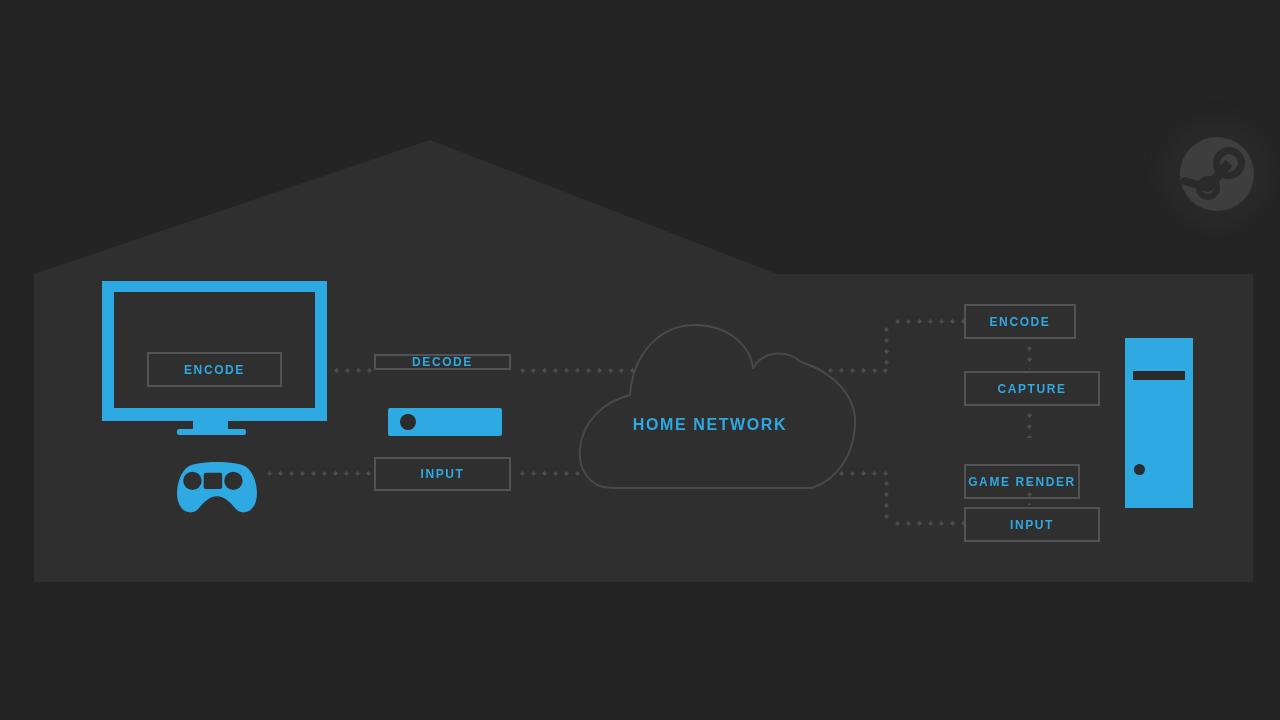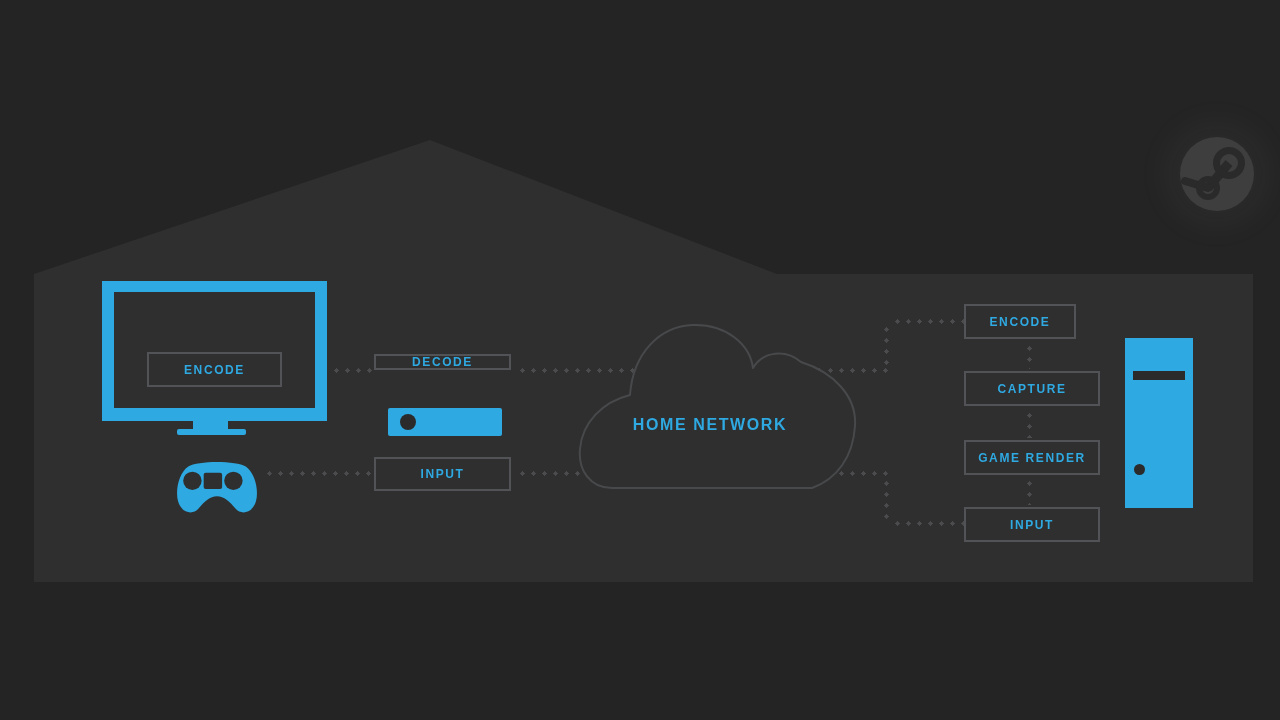--- a/index.html
+++ b/index.html
@@ -118,21 +118,21 @@
 <div class="abs node" style="left:374px;top:457px;width:137px;height:34px;">
   <span>INPUT</span>
 </div>
 
 <div class="abs node" style="left:964px;top:304px;width:112px;height:35px;">
   <span>ENCODE</span>
 </div>
 <div class="abs node" style="left:964px;top:371px;width:136px;height:35px;">
   <span>CAPTURE</span>
 </div>
-<div class="abs node" style="left:964px;top:440px;width:136px;height:35px;">
+<div class="abs node" style="left:964px;top:464px;width:116px;height:35px;">
   <span>GAME RENDER</span>
 </div>
 <div class="abs node" style="left:964px;top:507px;width:136px;height:35px;">
   <span>INPUT</span>
 </div>
 
 <div class="abs tower">
   <div class="tower-slot"></div>
   <div class="tower-led"></div>
 </div>

